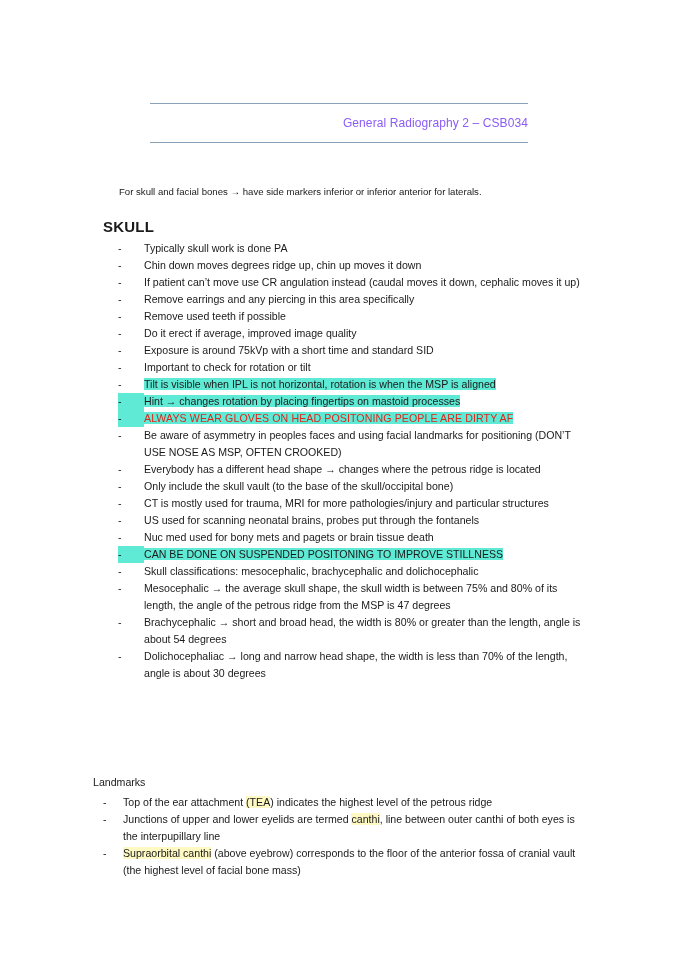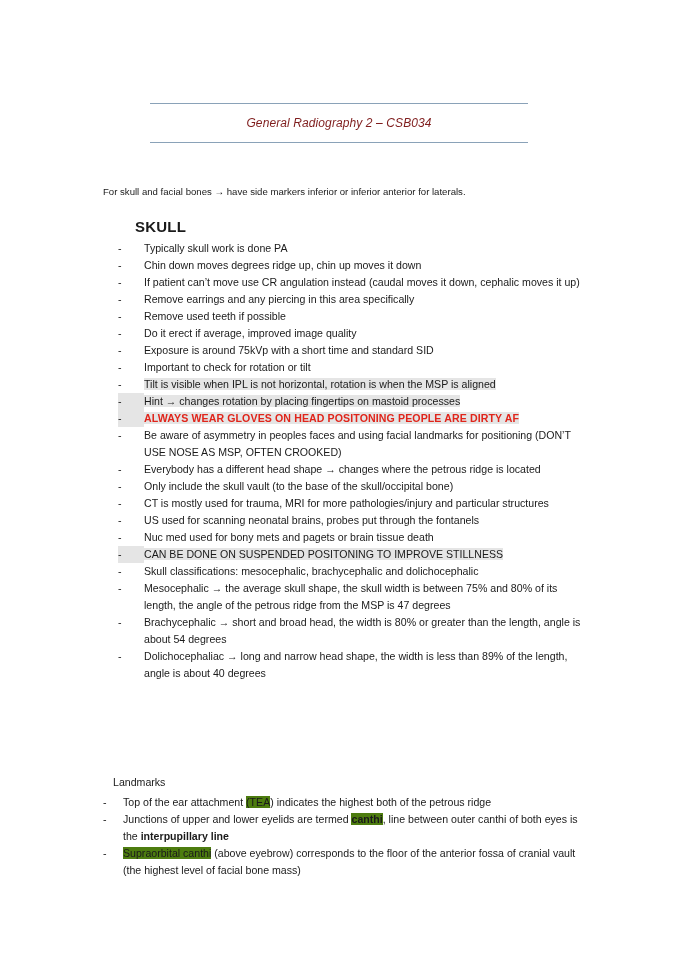--- a/index.html
+++ b/index.html
@@ -5,44 +5,44 @@
   html, body { margin: 0; padding: 0; background: #ffffff; }
   body { width: 680px; height: 962px; position: relative; overflow: hidden;
          font-family: "Liberation Sans", "DejaVu Sans", sans-serif; color: #1a1a1a; }
   .page { position: absolute; left: 0; top: 0; width: 680px; height: 962px; }
 
   .header-rule { position: absolute; left: 150px; width: 378px; height: 0;
                  border-top: 1.5px solid #8aa2b8; }
   .header-rule.top { top: 103px; }
   .header-rule.bottom { top: 142px; }
   .header-title { position: absolute; left: 150px; width: 378px; top: 116px;
-                  text-align: center; font-style: italic; font-size: 12px;
-                  color: #7f1d1d; letter-spacing: 0.1px; }
+                  text-align: right; font-size: 12px;
+                  color: #8b5cf6; letter-spacing: 0.1px; }
 
-  .intro { position: absolute; left: 103px; top: 186px; font-size: 9.6px; }
+  .intro { position: absolute; left: 119px; top: 186px; font-size: 9.6px; }
 
   .h-skull { position: absolute; left: 103px; top: 218px; font-weight: bold;
-             font-size: 15px; letter-spacing: 0.2px; margin-left: 32px; }
+             font-size: 15px; letter-spacing: 0.2px; }
 
   .list { position: absolute; margin: 0; padding: 0; list-style: none; }
   .skull-list { left: 118px; top: 240px; width: 470px; }
   .lm-list { left: 103px; top: 794px; width: 480px; }
 
   .item { position: relative; display: flex; font-size: 10.6px; line-height: 17px; }
   .skull-list .item { padding-left: 0; }
   .dash { flex: 0 0 26px; }
   .lm-list .dash { flex: 0 0 20px; }
   .text { flex: 1; }
 
-  .hl-yellow { background: #e5e5e5; }
-  .red-bold { color: #e0251b; font-weight: bold; letter-spacing: 0.1px; margin-top: 28px; }
-  .hl-cyan { background: #4d7c0f; }
-  .bold { font-weight: bold; }
+  .hl-yellow { background: #5eead4; }
+  .red-bold { color: #e0251b; font-weight: normal; letter-spacing: 0.1px; margin-top: 28px; }
+  .hl-cyan { background: #fef9c3; }
+  .bold { font-weight: normal; }
 
-  .h-landmarks { position: absolute; left: 113px; top: 776px; font-size: 10.6px; }
+  .h-landmarks { position: absolute; left: 93px; top: 776px; font-size: 10.6px; }
 </style>
 </head>
 <body>
 
 <div class="page">
 
   <div class="header-rule top"></div>
   <div class="header-title">General Radiography 2 – CSB034</div>
   <div class="header-rule bottom"></div>
 
@@ -130,31 +130,31 @@
     <li class="item">
         <span class="dash">-</span>
         <span class="text">Mesocephalic → the average skull shape, the skull width is between 75% and 80% of its length, the angle of the petrous ridge from the MSP is 47 degrees</span>
       </li>
     <li class="item">
         <span class="dash">-</span>
         <span class="text">Brachycephalic → short and broad head, the width is 80% or greater than the length, angle is about 54 degrees</span>
       </li>
     <li class="item">
         <span class="dash">-</span>
-        <span class="text">Dolichocephaliac → long and narrow head shape, the width is less than 89% of the length, angle is about 40 degrees</span>
+        <span class="text">Dolichocephaliac → long and narrow head shape, the width is less than 70% of the length, angle is about 30 degrees</span>
       </li>
   </ul>
 
   <div class="h-landmarks">Landmarks</div>
 
   <ul class="list lm-list">
     <li class="item">
       <span class="dash">-</span>
       <span class="text">
-        <span>Top of the ear attachment </span><span class="hl-cyan">(TEA</span><span>) indicates the highest both of the petrous ridge</span>
+        <span>Top of the ear attachment </span><span class="hl-cyan">(TEA</span><span>) indicates the highest level of the petrous ridge</span>
       </span>
     </li>
     <li class="item">
       <span class="dash">-</span>
       <span class="text">
         <span>Junctions of upper and lower eyelids are termed </span><span class="hl-cyan bold">canthi</span><span>, line between outer canthi of both eyes is the </span><span class="bold">interpupillary line</span>
       </span>
     </li>
     <li class="item">
       <span class="dash">-</span>

